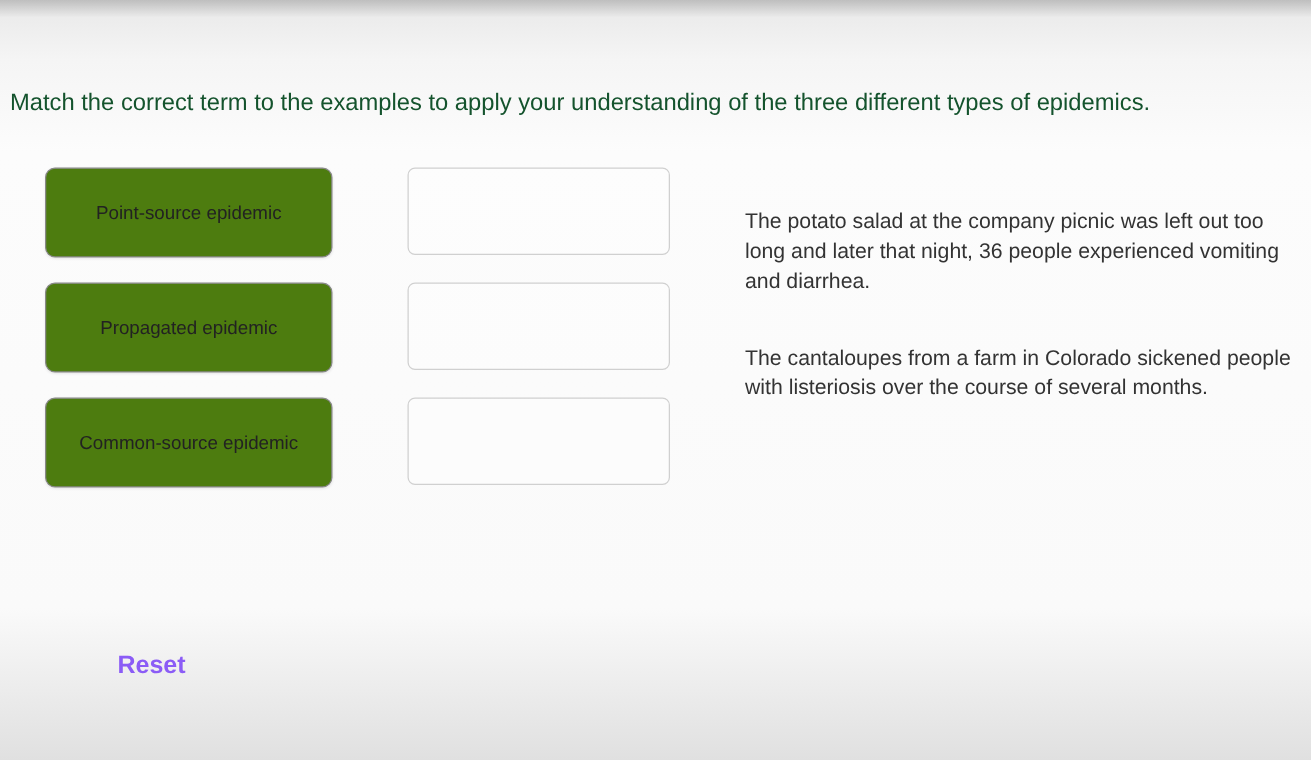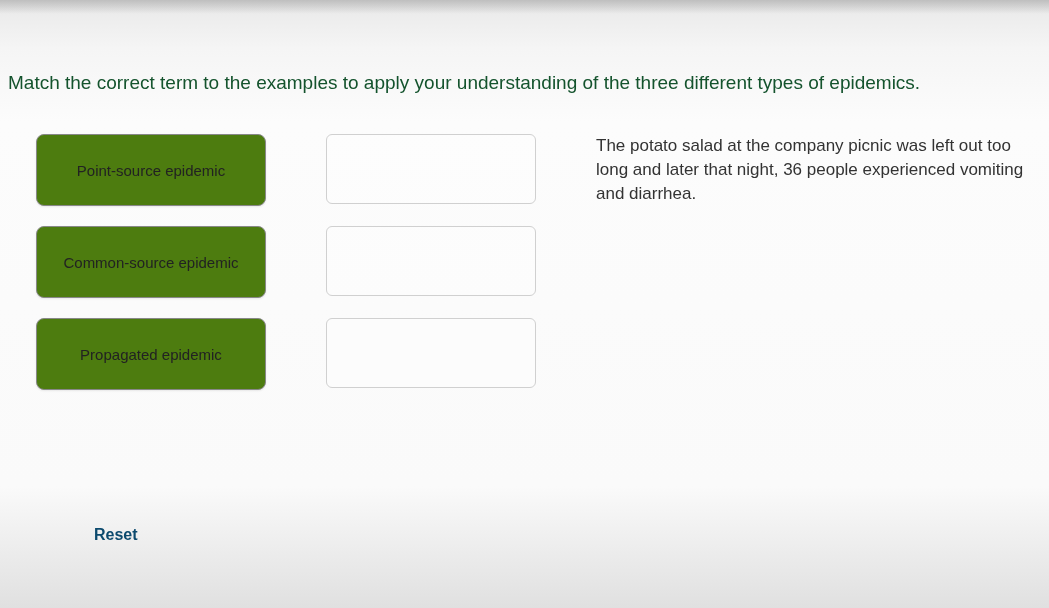--- a/index.html
+++ b/index.html
@@ -60,36 +60,37 @@
       background: rgba(255,255,255,0.4);
       height: 70px;
     }
     .descriptions-column {
       display: flex;
       flex-direction: column;
       gap: 30px;
       flex: 1;
       padding-top: 0px;
       padding-right: 4px;
+      margin-top: 31px;
     }
     .description-text {
       font-size: 17px;
       color: #333;
       line-height: 1.4;
       min-height: 64px;
       display: flex;
       align-items: center;
     }
     .reset-button {
       position: absolute;
       left: 86px;
       bottom: 60px;
-      font-size: 16px;
+      font-size: 20px;
       font-weight: bold;
-      color: #0c4a6e;
+      color: #8b5cf6;
       background: none;
       border: none;
       cursor: pointer;
       padding: 4px 8px;
     }
     .top-shadow {
       position: absolute;
       top: 0;
       left: 0;
       right: 0;
@@ -105,32 +106,33 @@
 
 <div class="question-prompt">Match the correct term to the examples to apply your understanding of the three different types of epidemics.</div>
 
 <div class="content-area">
 
   <div class="terms-column">
     <div class="term-card">
       <span>Point-source epidemic</span>
     </div>
     <div class="term-card">
-      <span>Common-source epidemic</span>
+      <span>Propagated epidemic</span>
     </div>
     <div class="term-card">
-      <span>Propagated epidemic</span>
+      <span>Common-source epidemic</span>
     </div>
   </div>
 
   <div class="drop-column">
     <div class="drop-zone"></div>
     <div class="drop-zone"></div>
     <div class="drop-zone"></div>
   </div>
 
   <div class="descriptions-column">
     <div class="description-text">The potato salad at the company picnic was left out too long and later that night, 36 people experienced vomiting and diarrhea.</div>
+    <div class="description-text">The cantaloupes from a farm in Colorado sickened people with listeriosis over the course of several months.</div>
   </div>
 
 </div>
 
 <button class="reset-button">Reset</button>
 
 </body></html>

